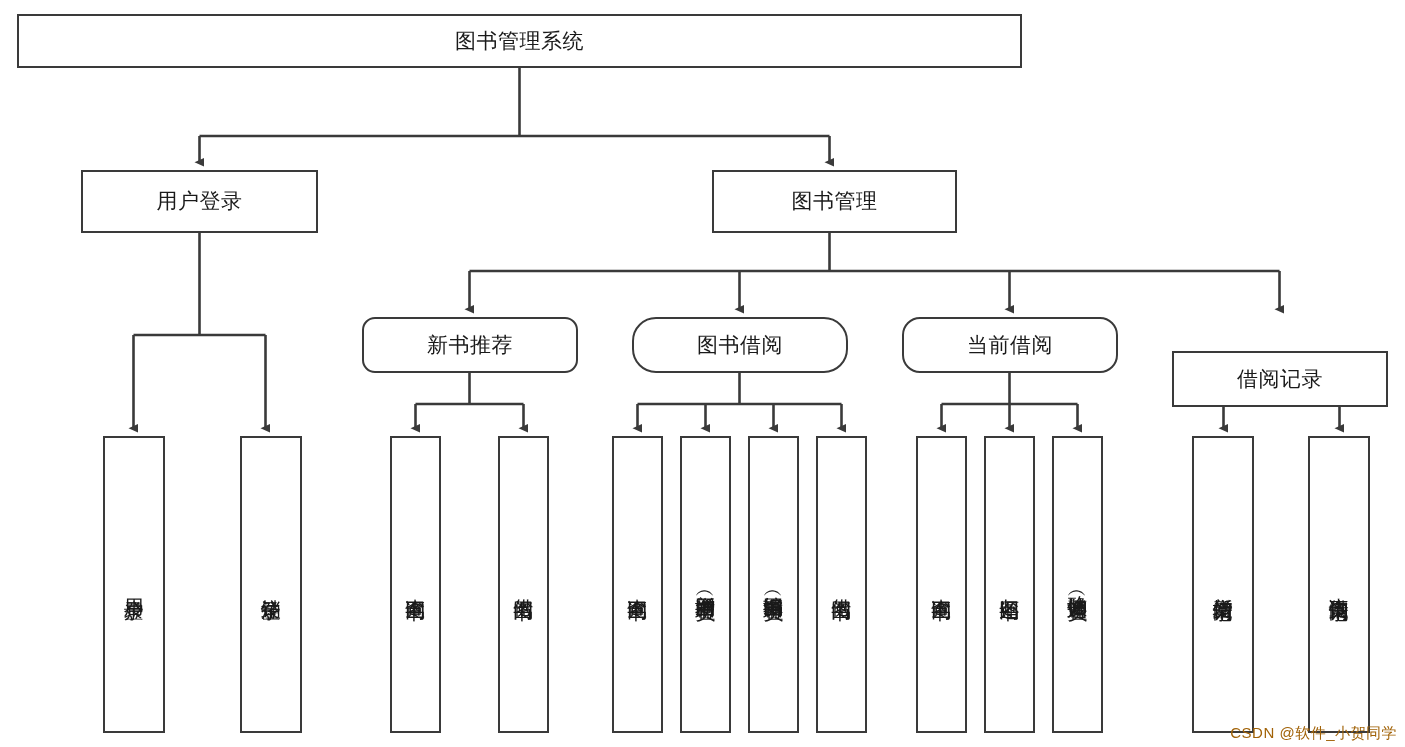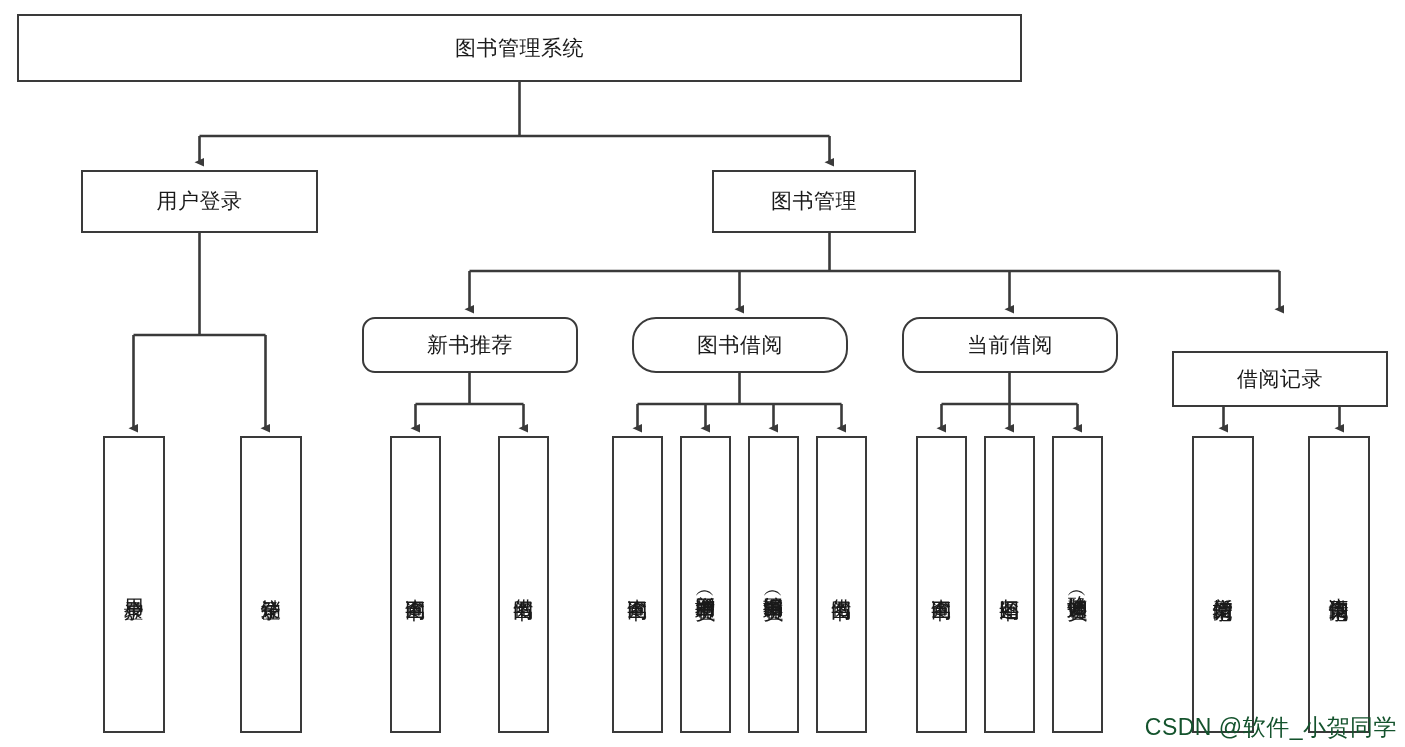--- a/index.html
+++ b/index.html
@@ -61,22 +61,22 @@
     text-orientation: upright;
     font-size: 20px;
     line-height: 1.22;
     letter-spacing: 1px;
     max-height: 272px;
   }
   #watermark {
     position: absolute;
     right: 8px;
     bottom: 4px;
-    font-size: 23px;
-    color: #14532d;
+    font-size: 15px;
+    color: #a16207;
     letter-spacing: 0.5px;
     z-index: 5;
     user-select: none;
   }
 </style>
 </head>
 <body>
 
 <div id="canvas">
 
@@ -125,29 +125,29 @@
       <path d="M1009.5,404 L1009.5,428" marker-end="url(#arrow)"></path>
       <path d="M1077.5,404 L1077.5,428" marker-end="url(#arrow)"></path>
 
       <path d="M1279.5,373 L1279.5,404"></path>
       <path d="M1223.5,404 L1339.5,404"></path>
       <path d="M1223.5,404 L1223.5,428" marker-end="url(#arrow)"></path>
       <path d="M1339.5,404 L1339.5,428" marker-end="url(#arrow)"></path>
     </g>
   </svg>
 
-  <div class="node horiz root" style="left:17px; top:14px; width:1005px; height:68px;">
+  <div class="node horiz root" style="left:17px; top:14px; width:1005px; height:54px;">
     <span class="label">图书管理系统</span>
   </div>
 
   <div class="node horiz" style="left:81px; top:170px; width:237px; height:63px;">
     <span class="label">用户登录</span>
   </div>
 
-  <div class="node horiz" style="left:712px; top:170px; width:204px; height:63px;">
+  <div class="node horiz" style="left:712px; top:170px; width:245px; height:63px;">
     <span class="label">图书管理</span>
   </div>
 
   <div class="node horiz" style="left:362px; top:317px; width:216px; height:56px;border-radius:13px;">
     <span class="label">新书推荐</span>
   </div>
 
   <div class="node horiz" style="left:632px; top:317px; width:216px; height:56px;border-radius:24px;">
     <span class="label">图书借阅</span>
   </div>

